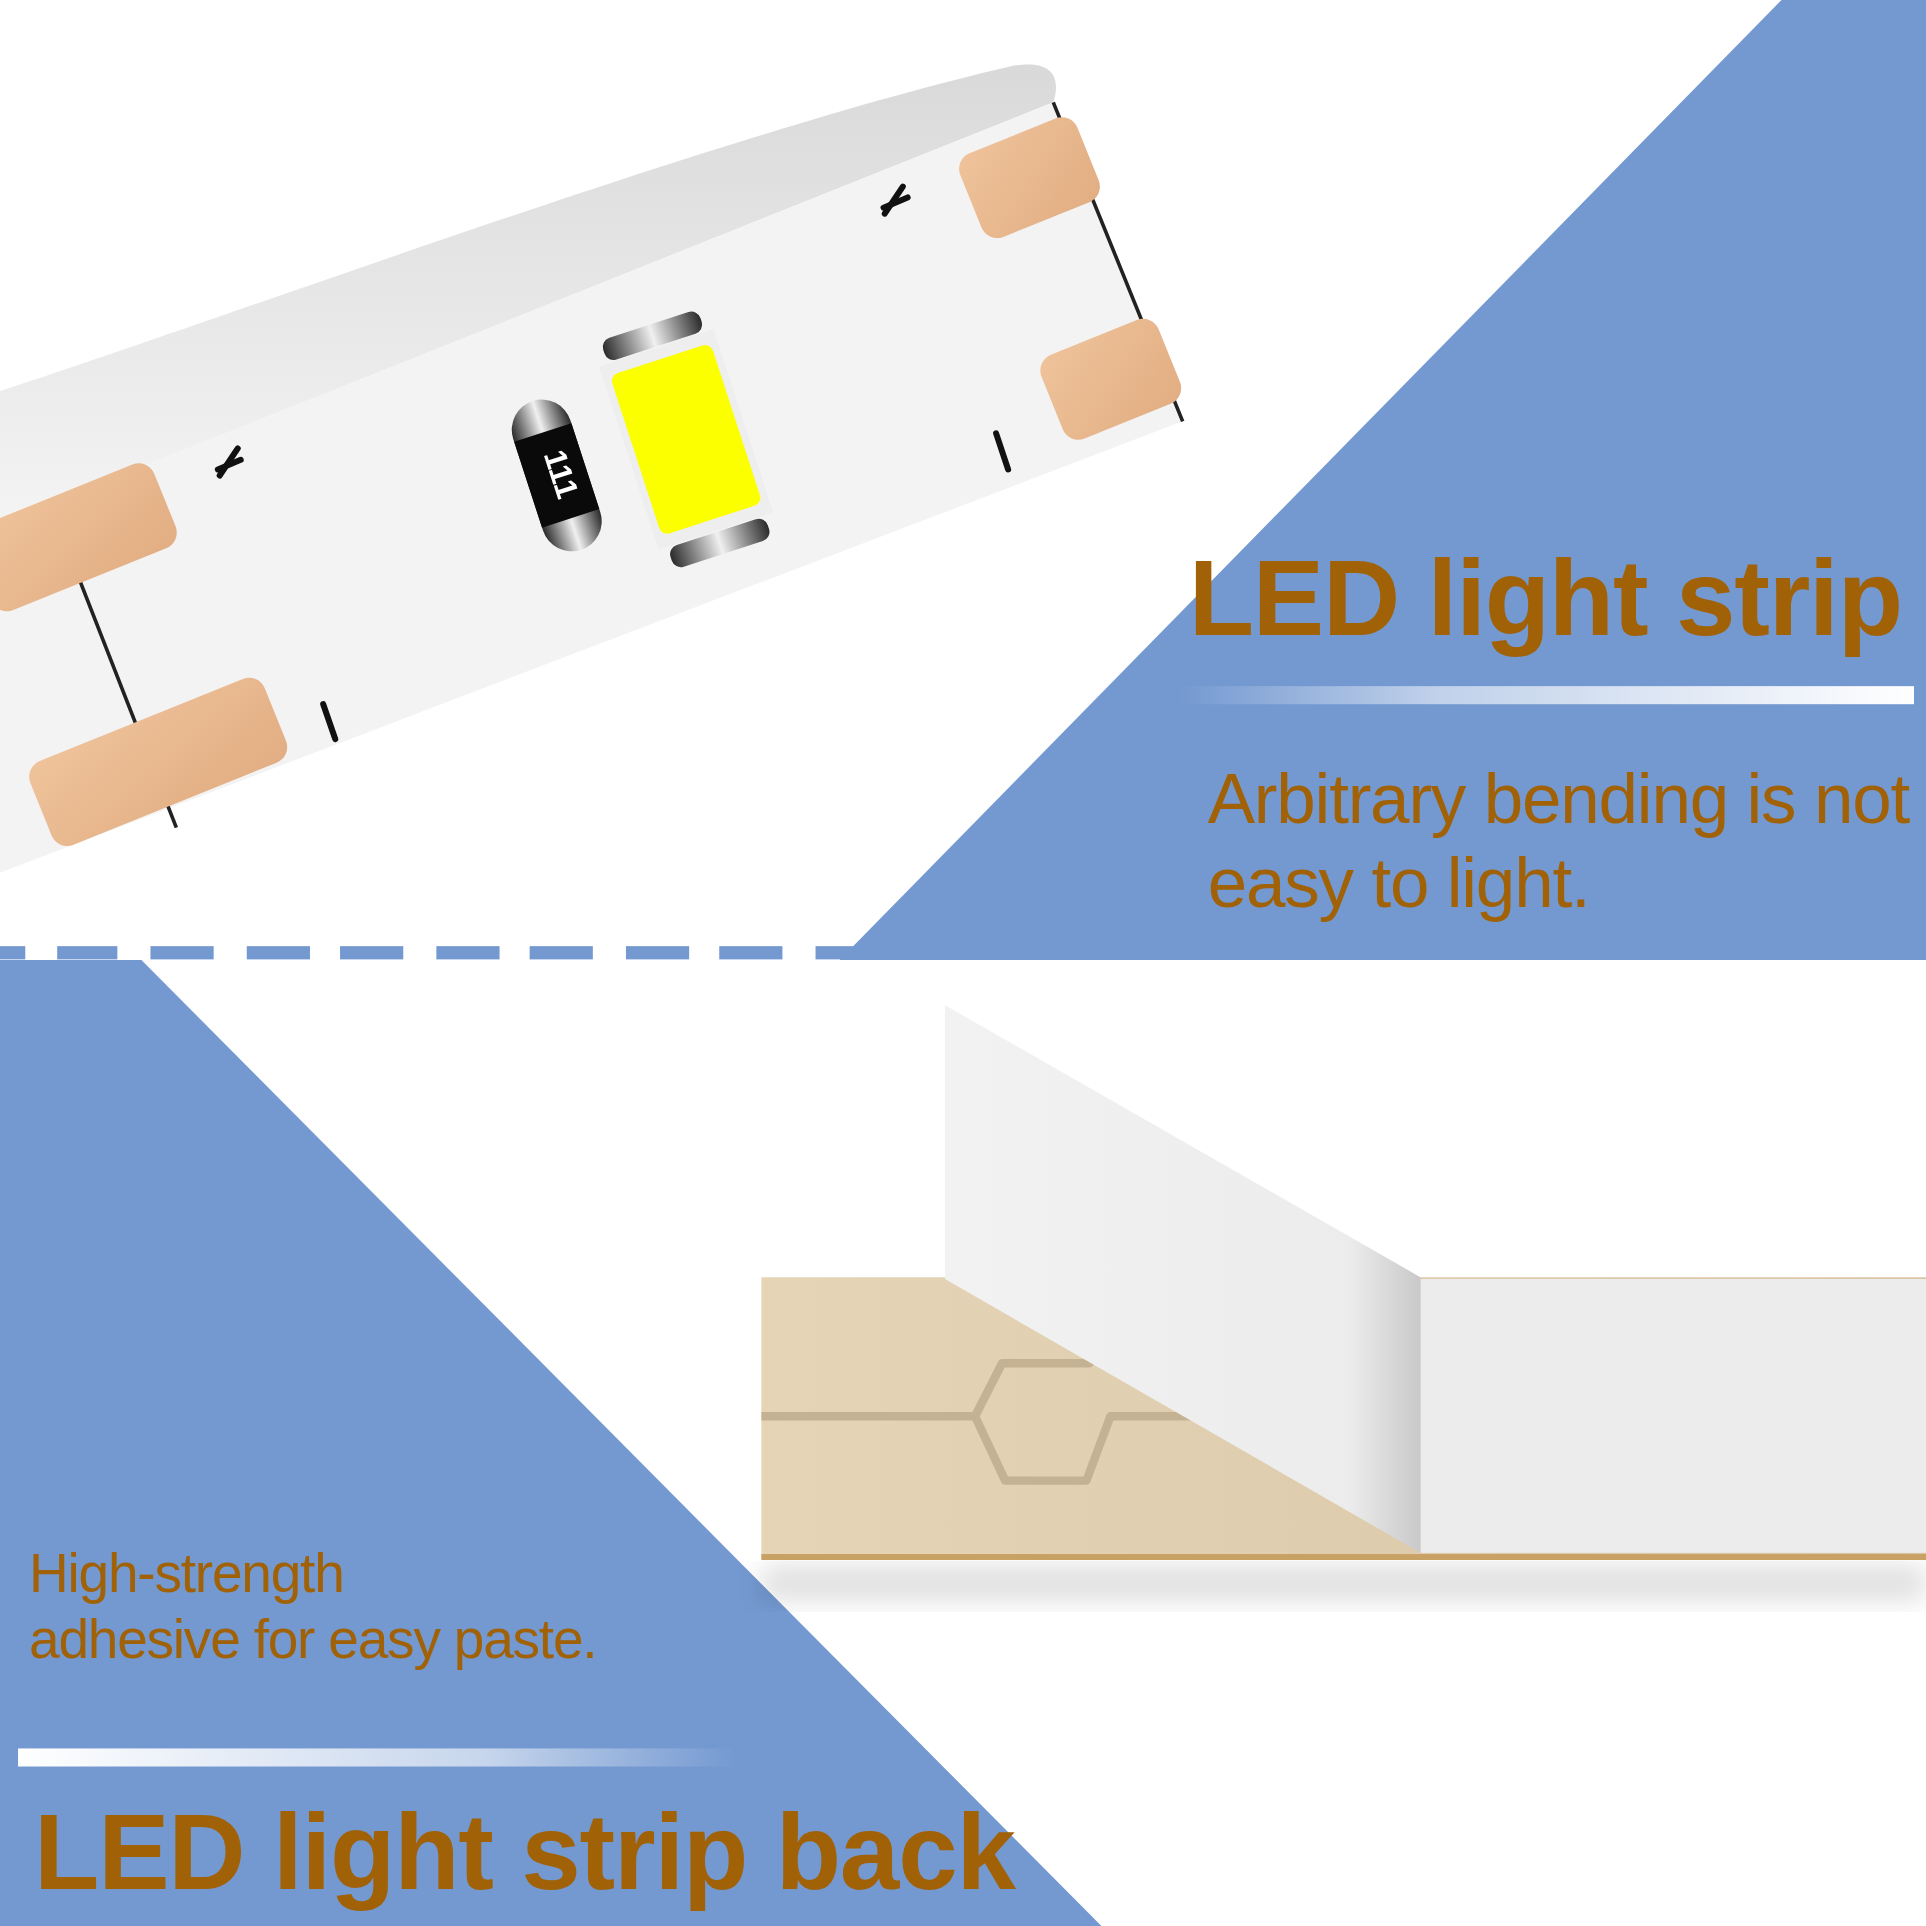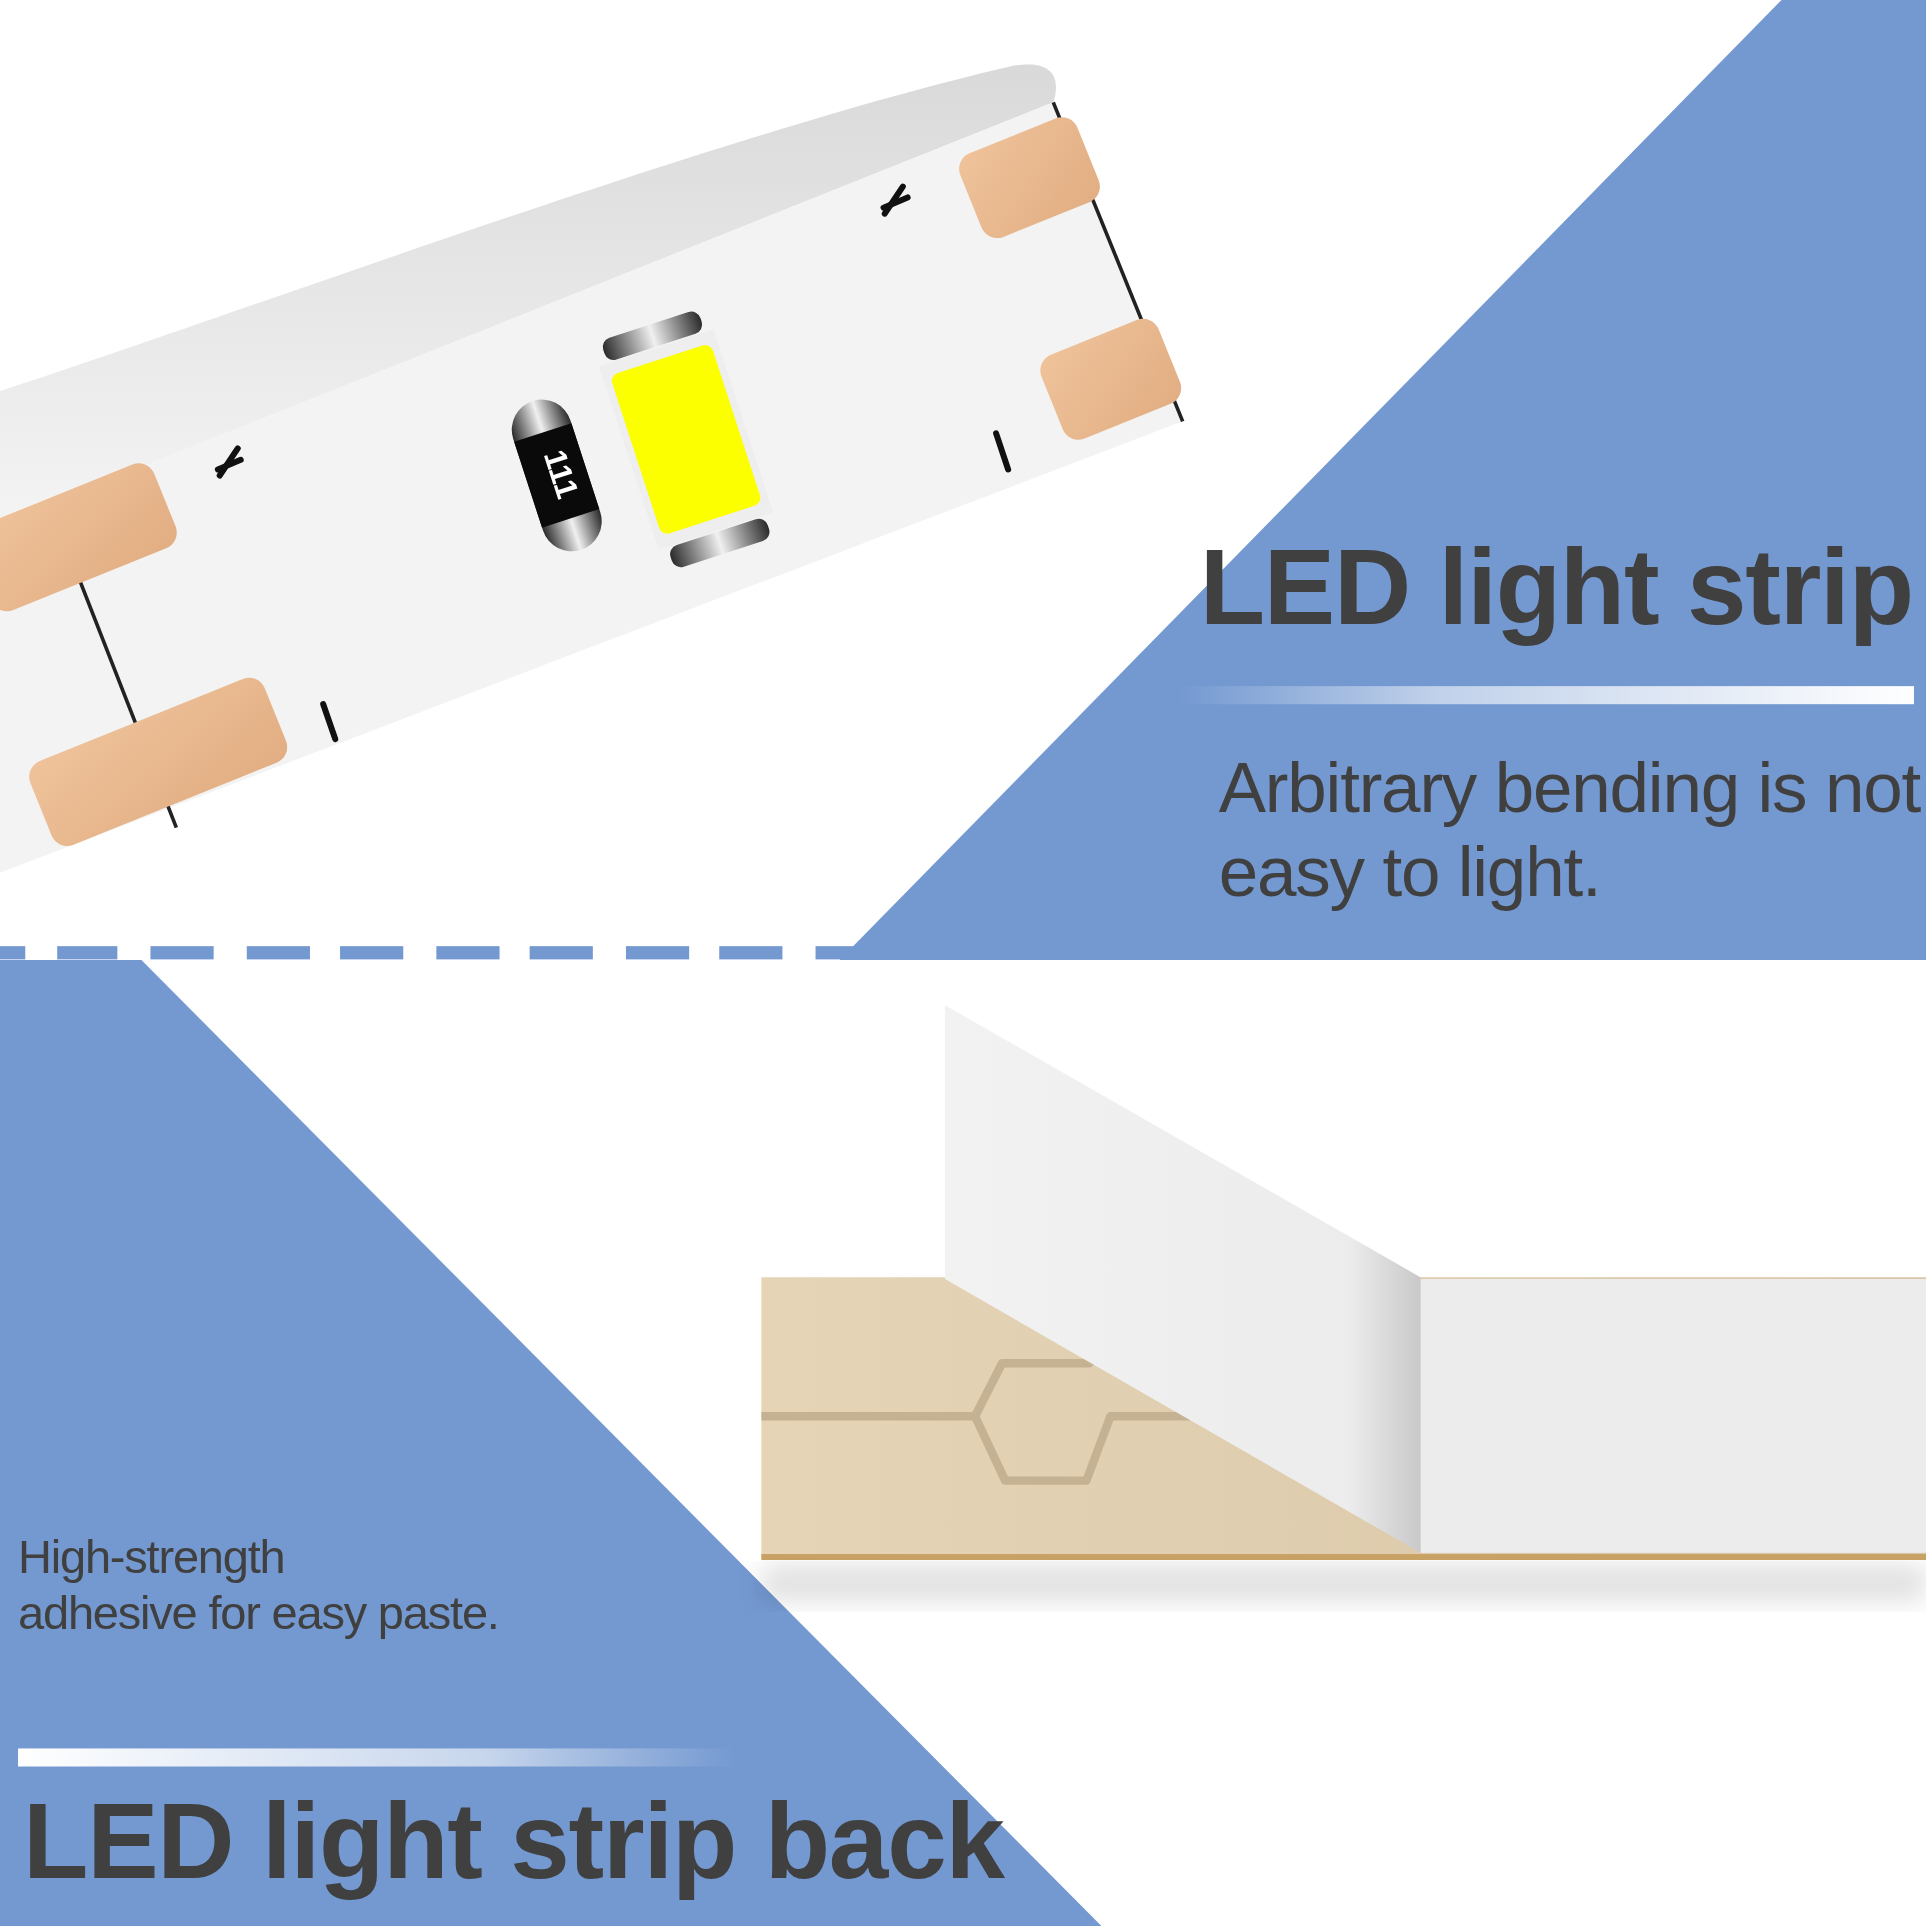--- a/index.html
+++ b/index.html
@@ -1,21 +1,21 @@
 <!DOCTYPE html>
 <html style="font-size:9.6px"><head>
 <meta charset="utf-8">
 <style>
   html, body { margin: 0; padding: 0; background: #ffffff; }
   body { width: 1926px; height: 1926px; position: relative; overflow: hidden; font-family: "Liberation Sans", sans-serif; }
   .scene { position: absolute; left: 0; top: 0; width: 1926px; height: 1926px; }
-  .txt { position: absolute; color: #404040; margin: 0; white-space: nowrap; }
+  .txt { position: absolute; color: #a16207; margin: 11px; white-space: nowrap; }
   .h-top { right: 13.2px; top: 534px; font-size: 107px; font-weight: 700; letter-spacing: -1.2px; line-height: 1; }
   .sub-top { right: 6px; top: 746px; font-size: 71px; font-weight: 400; text-align: left; line-height: 1.18; letter-spacing: -1.2px; }
-  .sub-bottom { left: 18px; top: 1529px; font-size: 47px; font-weight: 400; line-height: 1.2; letter-spacing: -1.2px; }
+  .sub-bottom { left: 18px; top: 1529px; font-size: 55px; font-weight: 400; line-height: 1.2; letter-spacing: -1.2px; }
   .h-bottom { left: 23px; top: 1788px; font-size: 107px; font-weight: 700; letter-spacing: -1.2px; line-height: 1; }
   .sub-line { display: block; }
 </style>
 </head>
 <body>
 
 <div class="scene">
   <svg width="1926" height="1926" viewBox="0 0 3200 3200" xmlns="http://www.w3.org/2000/svg">
     <defs>
       <linearGradient id="barTop" x1="0" y1="0" x2="1" y2="0">

